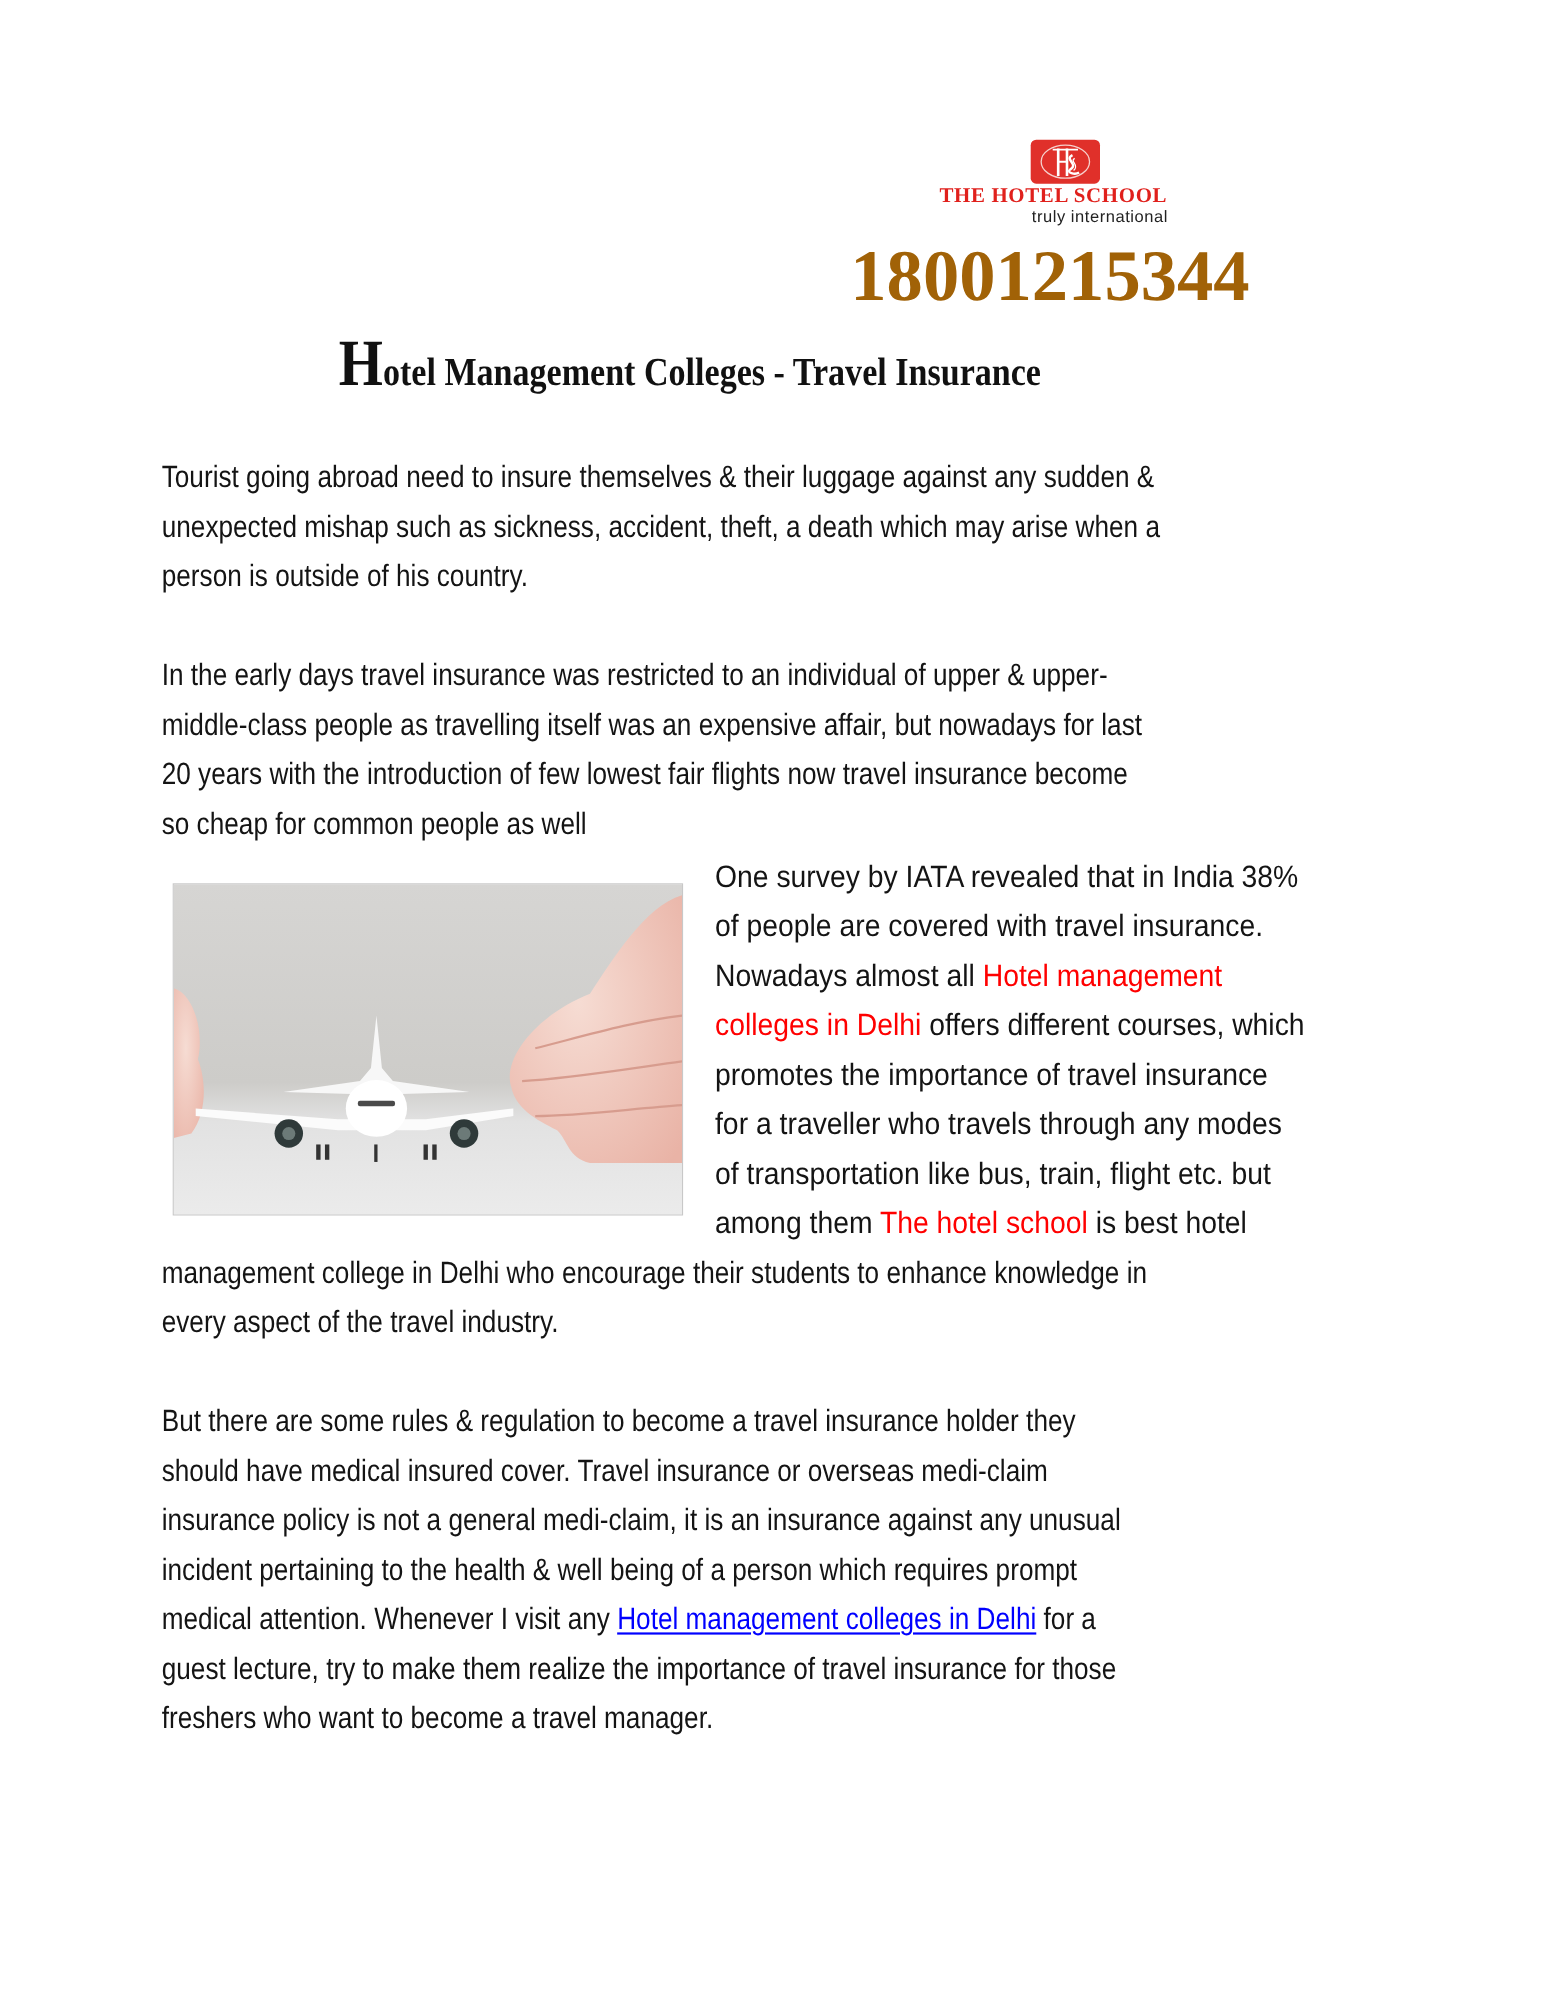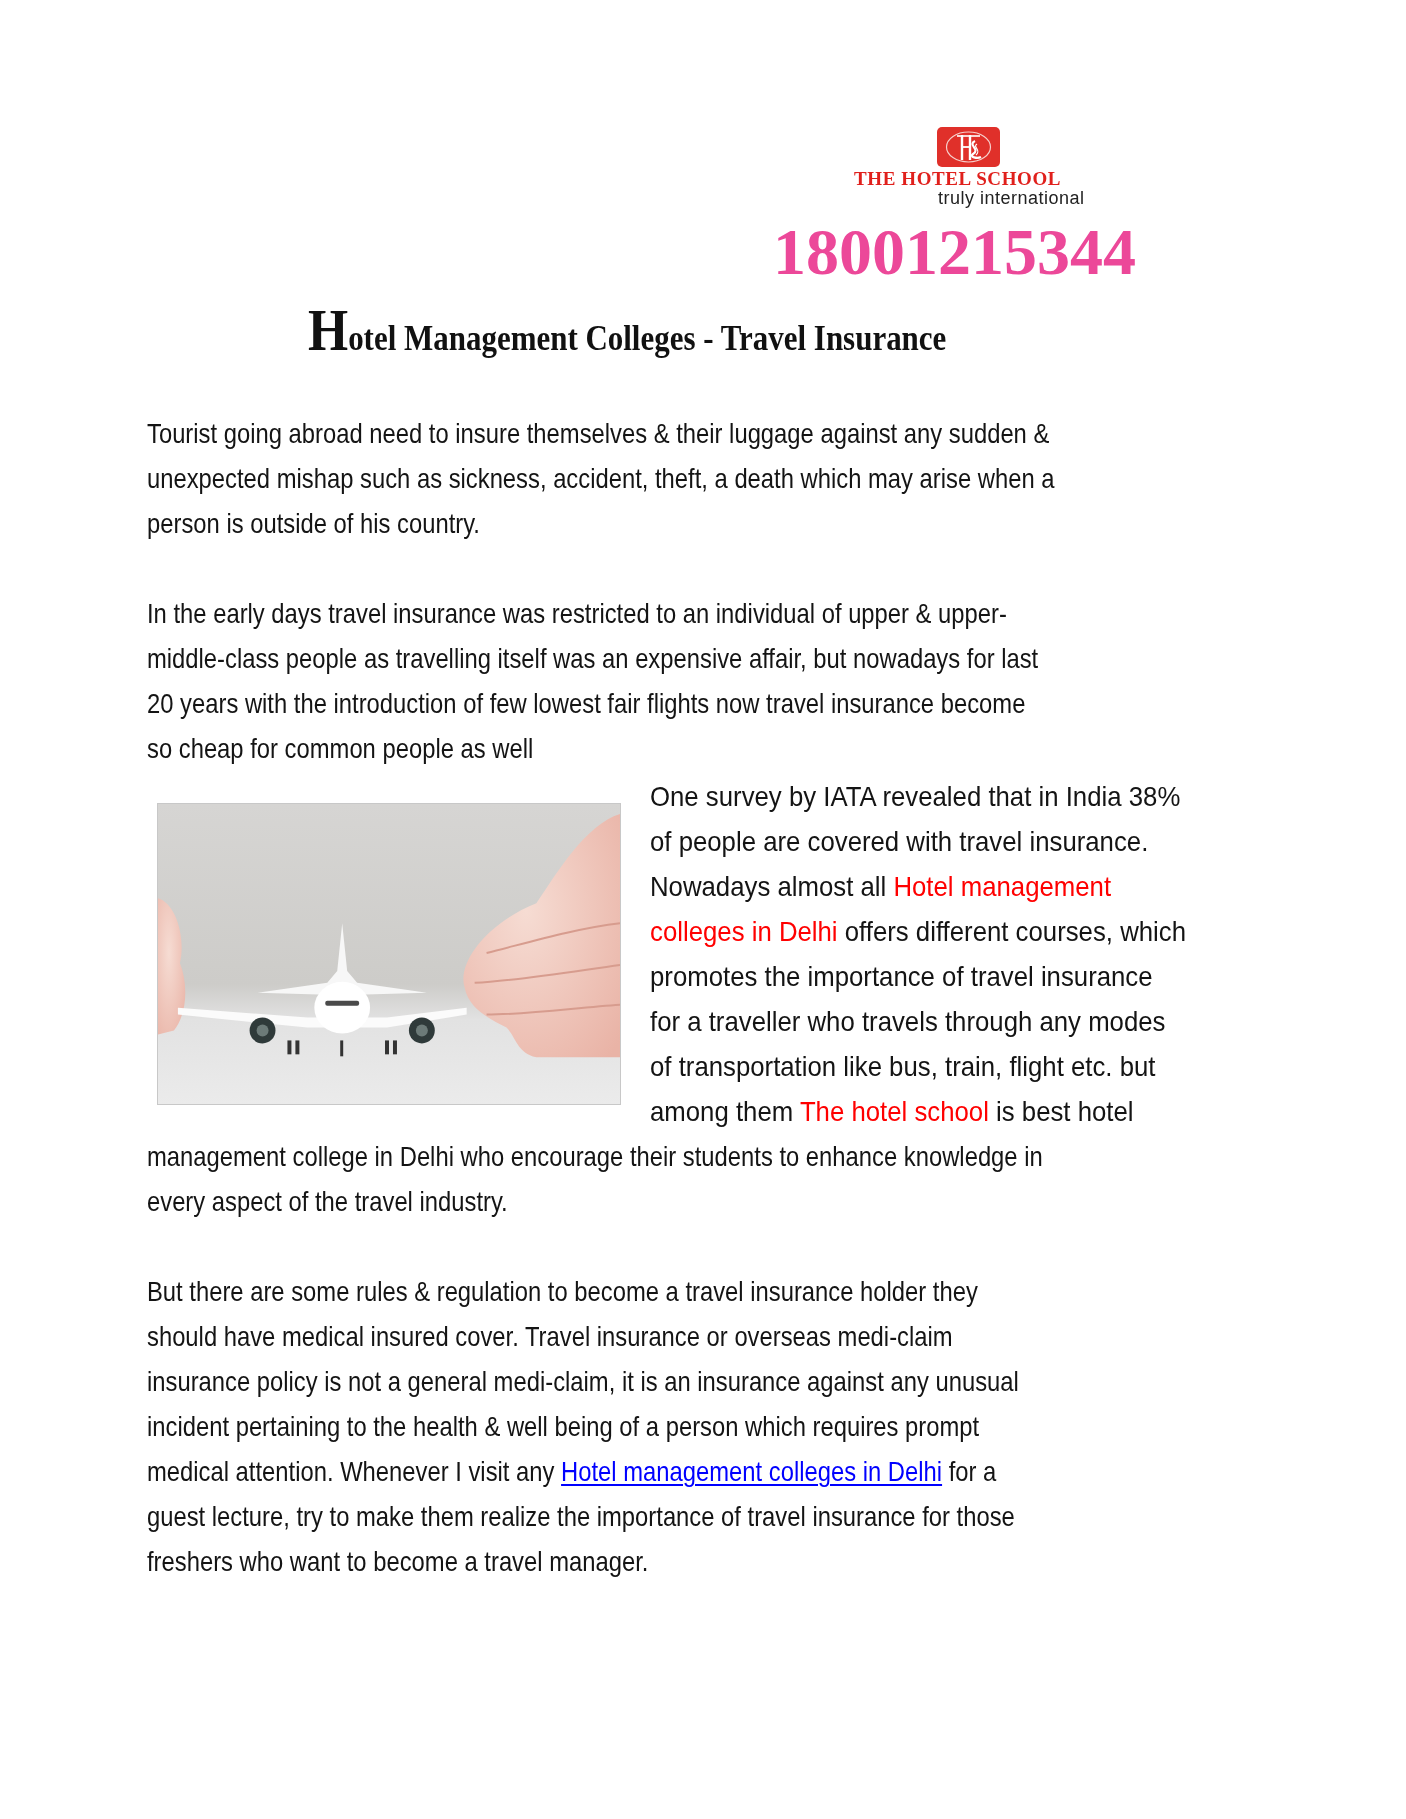--- a/index.html
+++ b/index.html
@@ -2,23 +2,23 @@
 <html><head>
 <meta charset="utf-8">
 <style>
   html, body { margin: 0; padding: 0; background: #ffffff; }
   body { width: 1406px; height: 1819px; position: relative; overflow: hidden; font-family: "Liberation Sans", "DejaVu Sans", sans-serif; color: #111111; }
 
   .logo-box { position: absolute; left: 937px; top: 127px; width: 63px; height: 40px; background: #e0302a; border-radius: 5px; }
   .logo-box svg { display: block; width: 100%; height: 100%; }
 
   .brand-name { position: absolute; left: 854px; top: 168px; width: 236px; font-family: "Liberation Serif", "DejaVu Serif", serif; font-weight: bold; font-size: 19px; color: #e0201c; letter-spacing: 0.6px; white-space: nowrap; line-height: 22px; }
-  .brand-tagline { position: absolute; left: 938px; top: 189px; font-family: "Liberation Sans", sans-serif; font-size: 18px; color: #222222; letter-spacing: 0.5px; white-space: nowrap; line-height: 18px; }
+  .brand-tagline { position: absolute; left: 938px; top: 189px; font-family: "Liberation Sans", sans-serif; font-size: 15px; color: #222222; letter-spacing: 0.5px; white-space: nowrap; line-height: 18px; }
 
-  .phone { position: absolute; left: 773px; top: 214px; font-family: "Liberation Serif", "DejaVu Serif", serif; font-weight: bold; font-size: 66px; color: #ec4899; white-space: nowrap; line-height: 76px; letter-spacing: 0px; }
+  .phone { position: absolute; left: 773px; top: 214px; font-family: "Liberation Serif", "DejaVu Serif", serif; font-weight: bold; font-size: 66px; color: #a16207; white-space: nowrap; line-height: 76px; letter-spacing: 0px; }
 
   .title { position: absolute; left: 308px; top: 300px; white-space: nowrap; font-family: "Liberation Serif", "DejaVu Serif", serif; font-weight: bold; color: #111111; transform-origin: left bottom; transform: scaleX(0.86); line-height: 60px; }
   .title .dropcap { font-size: 60px; }
   .title .rest { font-size: 36px; }
 
   .line { position: absolute; white-space: nowrap; font-size: 28px; line-height: 36px; transform-origin: left center; color: #141414; }
   .full { left: 147px; transform: scaleX(0.85); }
   .side { left: 650px; transform: scaleX(0.92); }
 
   .red-link { color: #ff0000; }

